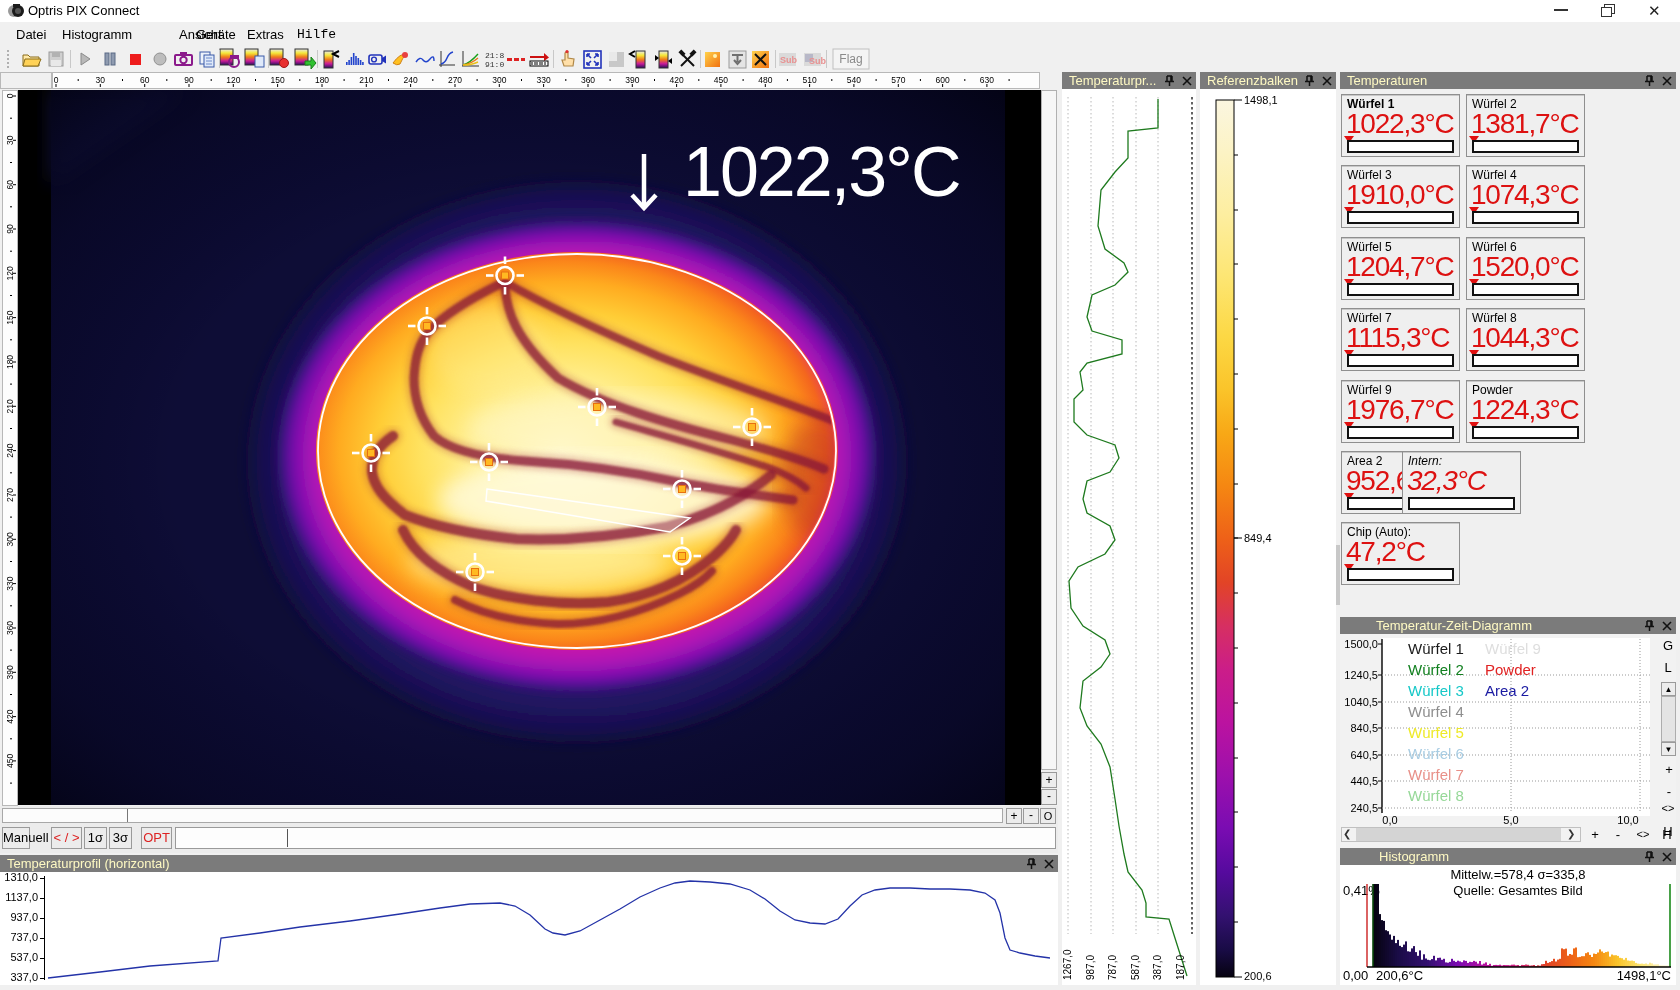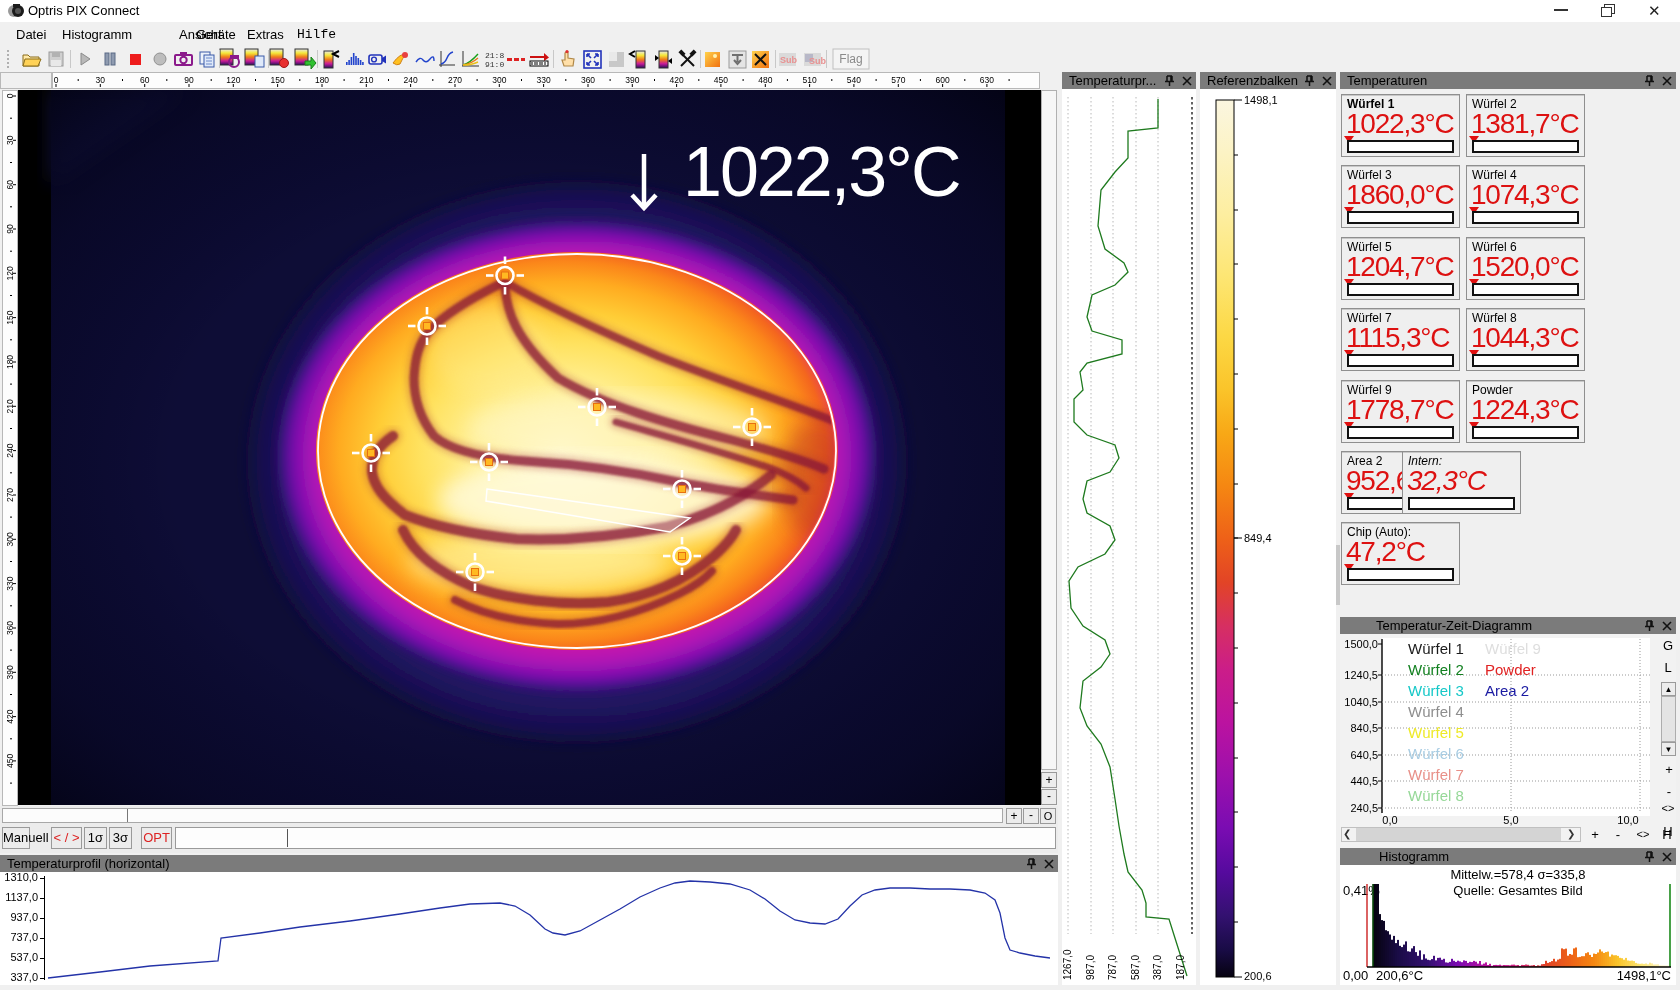--- a/index.html
+++ b/index.html
@@ -1,19 +1,19 @@
 <!DOCTYPE html>
 <html><head>
 <meta charset="utf-8">
 <style>
   html,body{margin:0;padding:0;}
   body{width:1680px;height:990px;overflow:hidden;position:relative;
        font-family:"Liberation Sans",sans-serif;background:#f0f0f0;}
   .abs{position:absolute;}
-  .hdr{position:absolute;background:#7b7b7b;color:#000000;font-size:13px;
+  .hdr{position:absolute;background:#7b7b7b;color:#fef9c3;font-size:13px;
        line-height:17px;padding-left:7px;box-sizing:border-box;}
   .panelwhite{position:absolute;background:#fff;}
   .card{position:absolute;width:119px;height:63px;background:#efefef;
         border:1px solid #8f8f8f;box-sizing:border-box;box-shadow:inset 0 1px 0 #c8c8c8;}
   .card .lbl{position:absolute;left:5px;top:2px;font-size:12px;color:#000;}
   .card .val{position:absolute;left:4px;top:13px;font-size:28px;color:#dd1111;letter-spacing:-1.2px;white-space:nowrap;}
   .card .bar{position:absolute;left:5px;right:5px;bottom:3px;height:9px;background:#fff;border:2px solid #111;}
   .card .tri{position:absolute;left:2px;bottom:13px;width:0;height:0;
              border-left:5px solid transparent;border-right:5px solid transparent;border-top:7px solid #e01010;}
   .btn{position:absolute;background:#ececec;border:1px solid #9a9a9a;box-sizing:border-box;
@@ -680,21 +680,21 @@
 <div class="bar"></div>
 </div>
 <div class="card" style="left:1466px;top:94px;">
 <div class="lbl" style="">Würfel 2</div>
 <div class="val">1381,7°C</div>
 <div class="tri"></div>
 <div class="bar"></div>
 </div>
 <div class="card" style="left:1341px;top:165px;">
 <div class="lbl" style="">Würfel 3</div>
-<div class="val">1860,0°C</div>
+<div class="val">1910,0°C</div>
 <div class="tri"></div>
 <div class="bar"></div>
 </div>
 <div class="card" style="left:1466px;top:165px;">
 <div class="lbl" style="">Würfel 4</div>
 <div class="val">1074,3°C</div>
 <div class="tri"></div>
 <div class="bar"></div>
 </div>
 <div class="card" style="left:1341px;top:237px;">
@@ -716,21 +716,21 @@
 <div class="bar"></div>
 </div>
 <div class="card" style="left:1466px;top:308px;">
 <div class="lbl" style="">Würfel 8</div>
 <div class="val">1044,3°C</div>
 <div class="tri"></div>
 <div class="bar"></div>
 </div>
 <div class="card" style="left:1341px;top:380px;">
 <div class="lbl" style="">Würfel 9</div>
-<div class="val">1778,7°C</div>
+<div class="val">1976,7°C</div>
 <div class="tri"></div>
 <div class="bar"></div>
 </div>
 <div class="card" style="left:1466px;top:380px;">
 <div class="lbl" style="">Powder</div>
 <div class="val">1224,3°C</div>
 <div class="tri"></div>
 <div class="bar"></div>
 </div>
 <div class="card" style="left:1341px;top:451px;">

